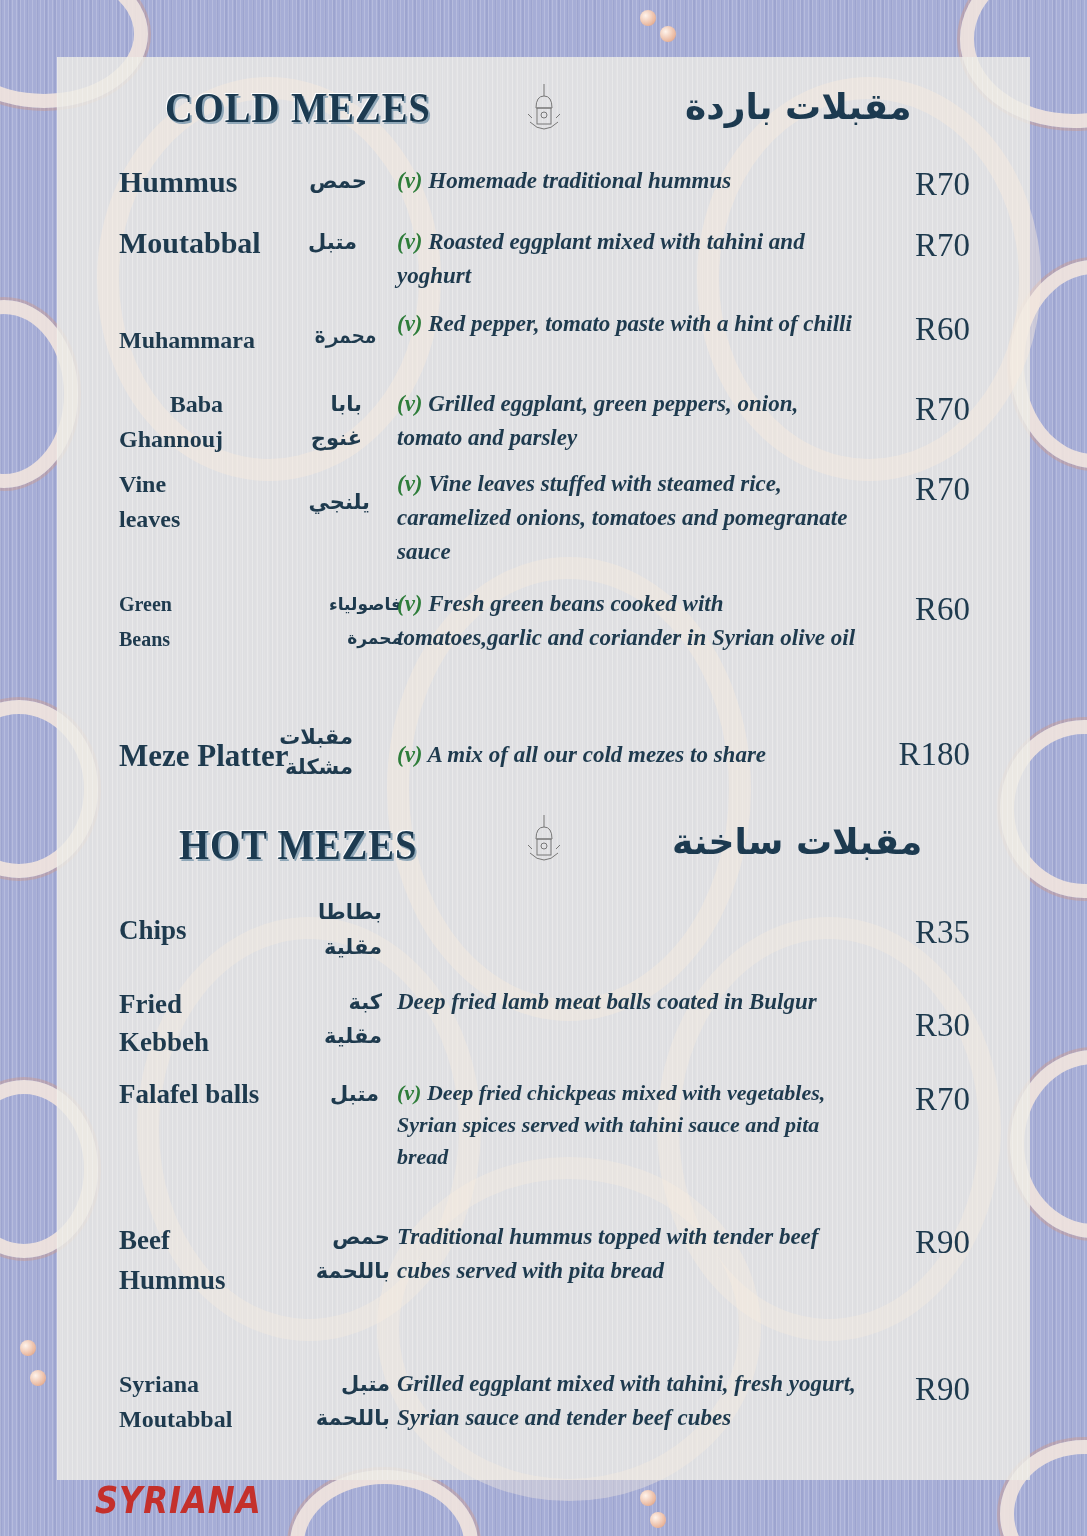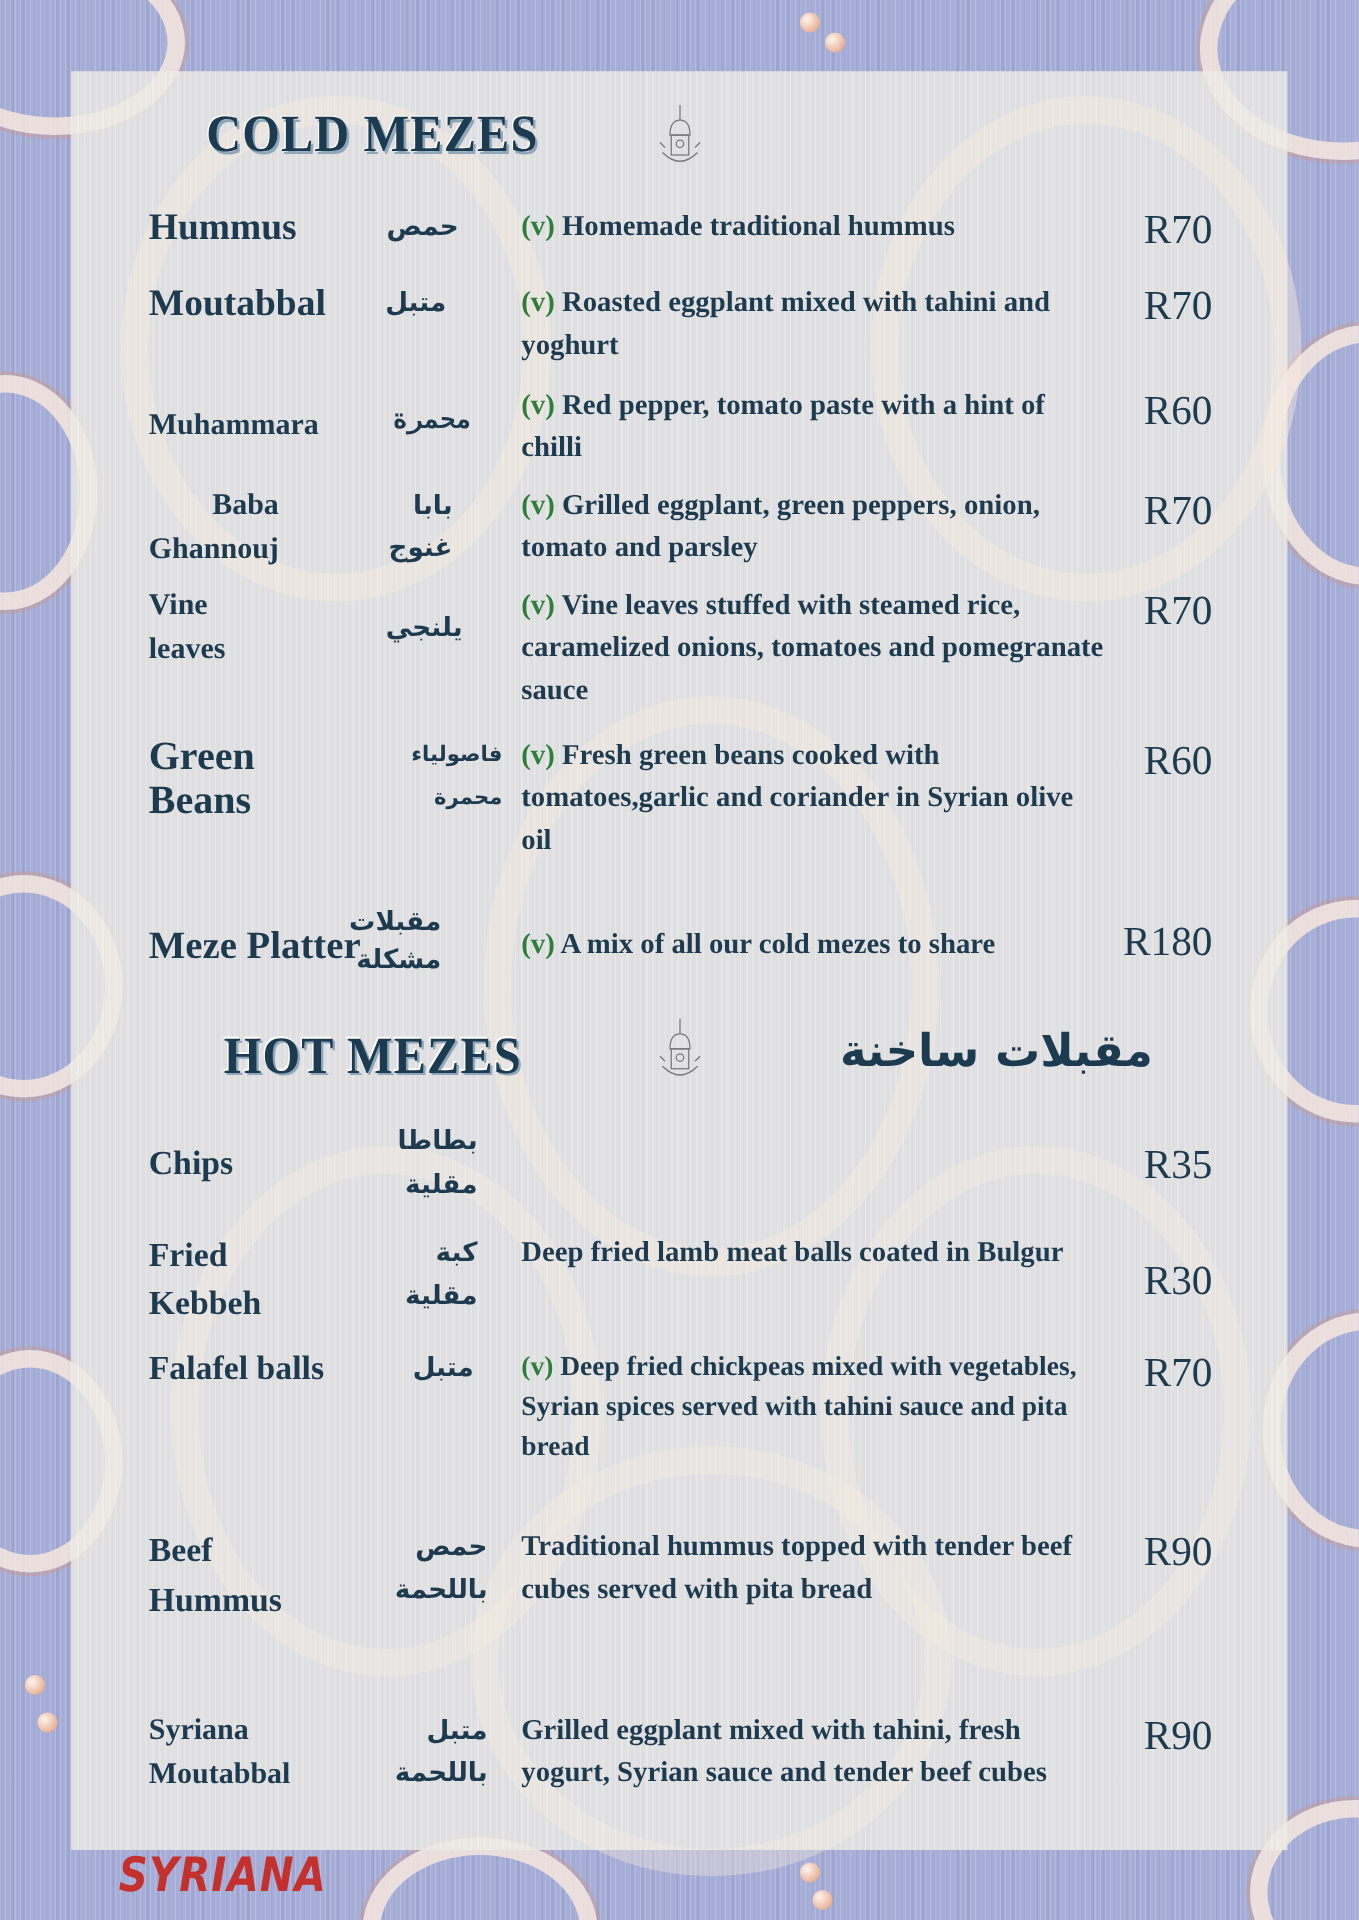--- a/index.html
+++ b/index.html
@@ -36,22 +36,22 @@
   .row { position:absolute; left:0; width:100%; }
   .name {
     position:absolute; left:62px; font-weight:bold; color:#1e3a4e;
     font-family:"Liberation Serif", serif; line-height:35px;
   }
   .ar {
     position:absolute; font-family:"DejaVu Sans", sans-serif; font-weight:bold;
     color:#1e3a4e; direction:rtl; text-align:right; font-size:21px; line-height:34px;
   }
   .desc {
-    position:absolute; left:360px; width:470px; font-weight:bold; color:#1e3a4e;
-    font-size:23px; line-height:34px; font-family:"Liberation Serif", serif;
+    position:absolute; left:340px; width:470px; font-weight:bold; color:#1e3a4e;
+    font-size:23px; line-height:34px; font-family:"Liberation Serif", serif;font-style:italic;
   }
   .veg { color:#2e7d3a; }
   .price {
     position:absolute; right:60px; font-size:33px; color:#1e3a4e;
     font-family:"Liberation Serif", serif; line-height:40px;
   }
   .brand {
     position:absolute; left:95px; top:1478px; font-family:"DejaVu Sans", sans-serif;
     font-style:italic; font-weight:bold; font-size:38px; color:#c4302b; letter-spacing:1px;
     transform:scaleX(0.85); transform-origin:left center;
@@ -91,20 +91,21 @@
   <div class="sec-head" style="top:25px;">
     <div class="sec-title-en" style="left:108px;top:2px;">COLD MEZES</div>
     <svg class="lamp" style="left:467px;top:0px;" viewBox="0 0 40 58">
       <line x1="20" y1="2" x2="20" y2="14" stroke="#777" stroke-width="1"></line>
       <path d="M12 26 Q12 14 20 14 Q28 14 28 26 Z" fill="none" stroke="#777" stroke-width="1"></path>
       <rect x="13" y="26" width="14" height="16" fill="none" stroke="#777" stroke-width="1"></rect>
       <circle cx="20" cy="33" r="3" fill="none" stroke="#777" stroke-width="1"></circle>
       <path d="M6 40 Q20 54 34 40" fill="none" stroke="#777" stroke-width="1"></path>
       <path d="M8 36 L4 32 M32 36 L36 32" stroke="#777" stroke-width="1"></path>
     </svg>
+    <div class="sec-title-ar" style="left:628px;top:4px;">مقبلات باردة</div>
   </div>
 
   <div class="row" style="top:107px;">
     <div class="name" style="font-size:30px;"><span>Hummus</span></div>
     <div class="ar" style="left:245px;width:65px;"><span>حمص</span></div>
     <div class="desc"><span class="veg">(v)</span> <span>Homemade traditional hummus</span></div>
     <div class="price">R70</div>
   </div>
 
   <div class="row" style="top:168px;">
@@ -129,21 +130,21 @@
   </div>
 
   <div class="row" style="top:410px;">
     <div class="name" style="font-size:24px;"><span>Vine</span><br><span>leaves</span></div>
     <div class="ar" style="left:245px;width:68px;top:18px;"><span>يلنجي</span></div>
     <div class="desc"><span class="veg">(v)</span> <span>Vine leaves stuffed with steamed rice, caramelized onions, tomatoes and pomegranate sauce</span></div>
     <div class="price" style="top:2px;">R70</div>
   </div>
 
   <div class="row" style="top:530px;">
-    <div class="name" style="font-size:32px;"><span>Green</span><br><span>Beans</span></div>
+    <div class="name" style="font-size:20px;"><span>Green</span><br><span>Beans</span></div>
     <div class="ar" style="left:240px;width:105px;font-size:17px;"><span>فاصولياء</span><br><span>محمرة</span></div>
     <div class="desc"><span class="veg">(v)</span> <span>Fresh green beans cooked with tomatoes,garlic and coriander in Syrian olive oil</span></div>
     <div class="price" style="top:2px;">R60</div>
   </div>
 
   <div class="row" style="top:665px;">
     <div class="name" style="font-size:31px;top:16px;"><span>Meze Platter</span></div>
     <div class="ar" style="left:238px;width:58px;line-height:30px;"><span>مقبلات</span><br><span>مشكلة</span></div>
     <div class="desc" style="top:16px;width:480px;"><span class="veg">(v)</span> <span>A mix of all our cold mezes to share</span></div>
     <div class="price" style="top:12px;margin-left:20px;">R180</div>

